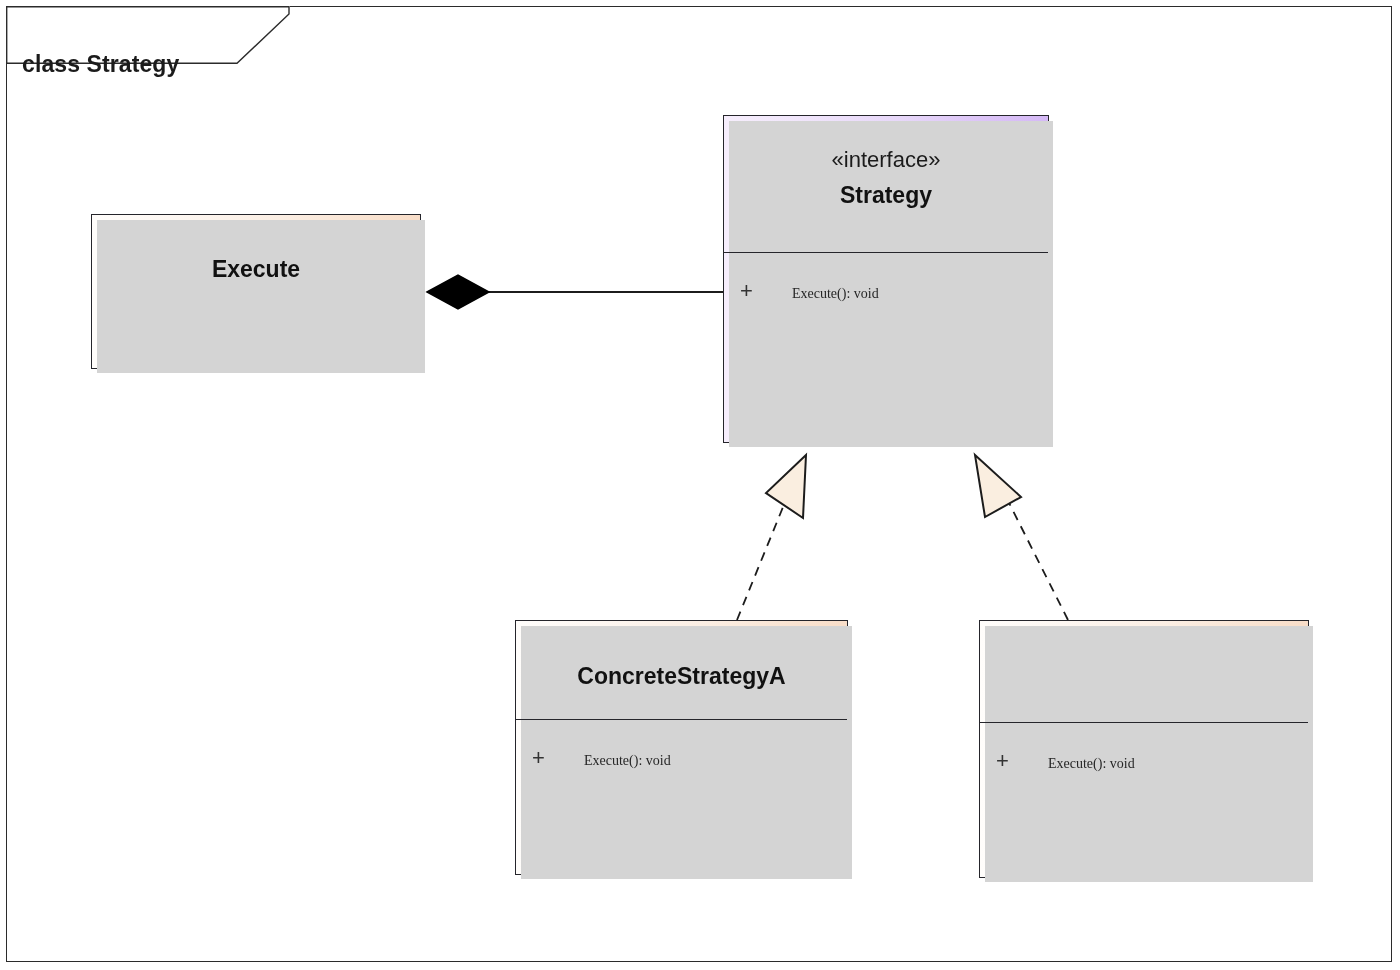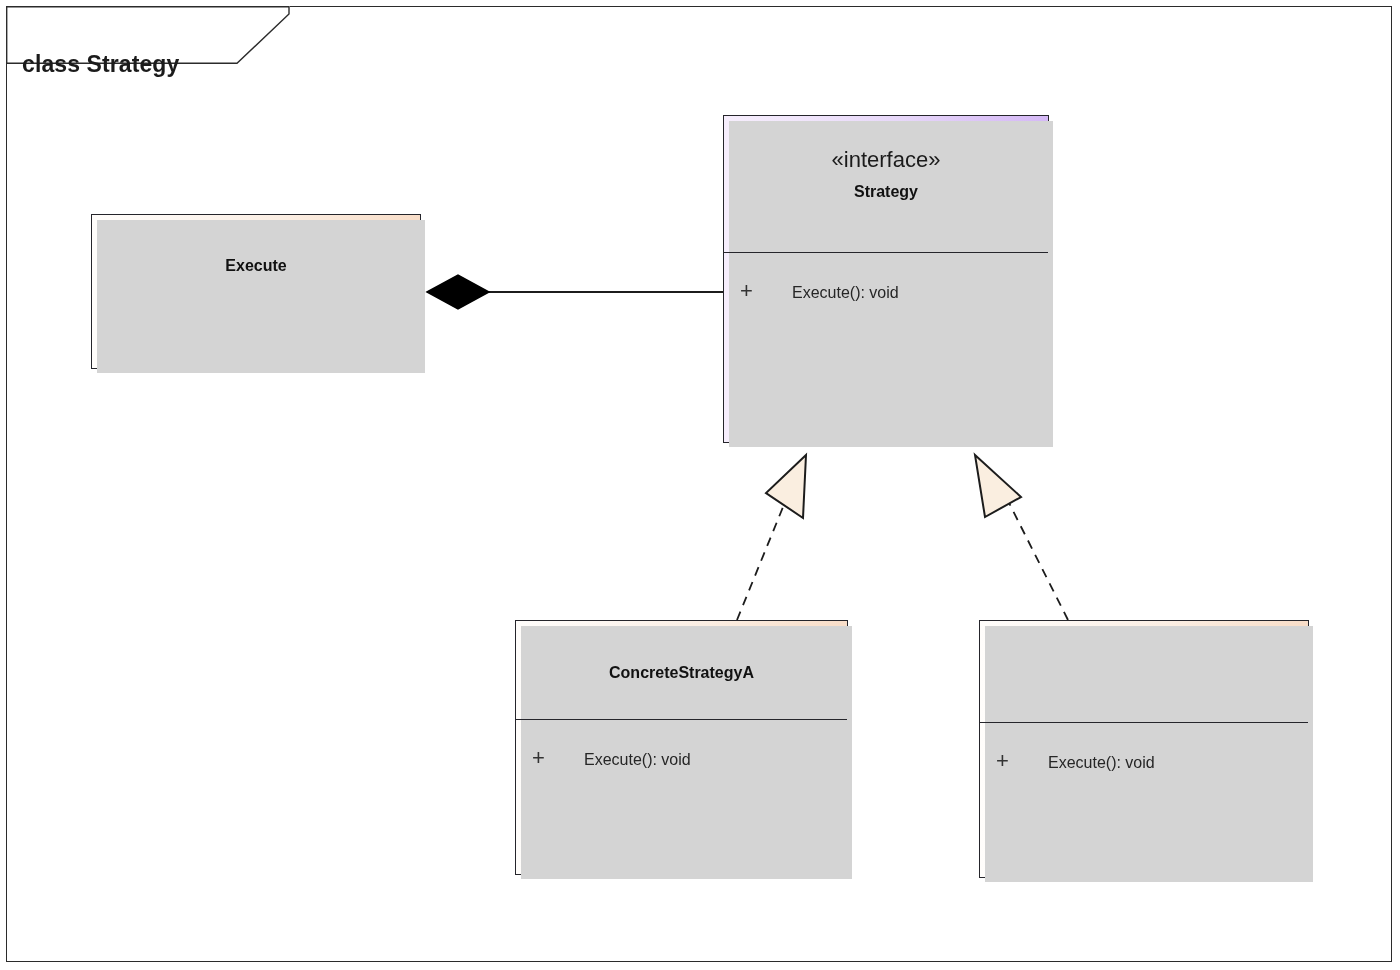--- a/index.html
+++ b/index.html
@@ -100,21 +100,21 @@
     text-align: center;
     box-sizing: border-box;
   }
   .stereotype {
     font-size: 22px;
     font-weight: normal;
     color: #1b1b1b;
     line-height: 1.15;
   }
   .class-name {
-    font-size: 16px;
+    font-size: 23px;
     font-weight: bold;
     color: #111111;
     line-height: 1.2;
     white-space: nowrap;
   }
   .compartment-divider {
     position: absolute;
     left: 0;
     right: 0;
     height: 0;
@@ -129,22 +129,23 @@
     white-space: nowrap;
   }
   .member-visibility {
     display: inline-block;
     width: 52px;
     text-align: left;
     font-size: 22px;
     color: #333333;
   }
   .member-signature {
-    font-size: 16px;
+    font-size: 14px;
     color: #262626;
+    font-family: Liberation Serif, serif;
   }
 
   
   #connector-layer {
     position: absolute;
     left: 0;
     top: 0;
     width: 1400px;
     height: 970px;
     z-index: 1;

